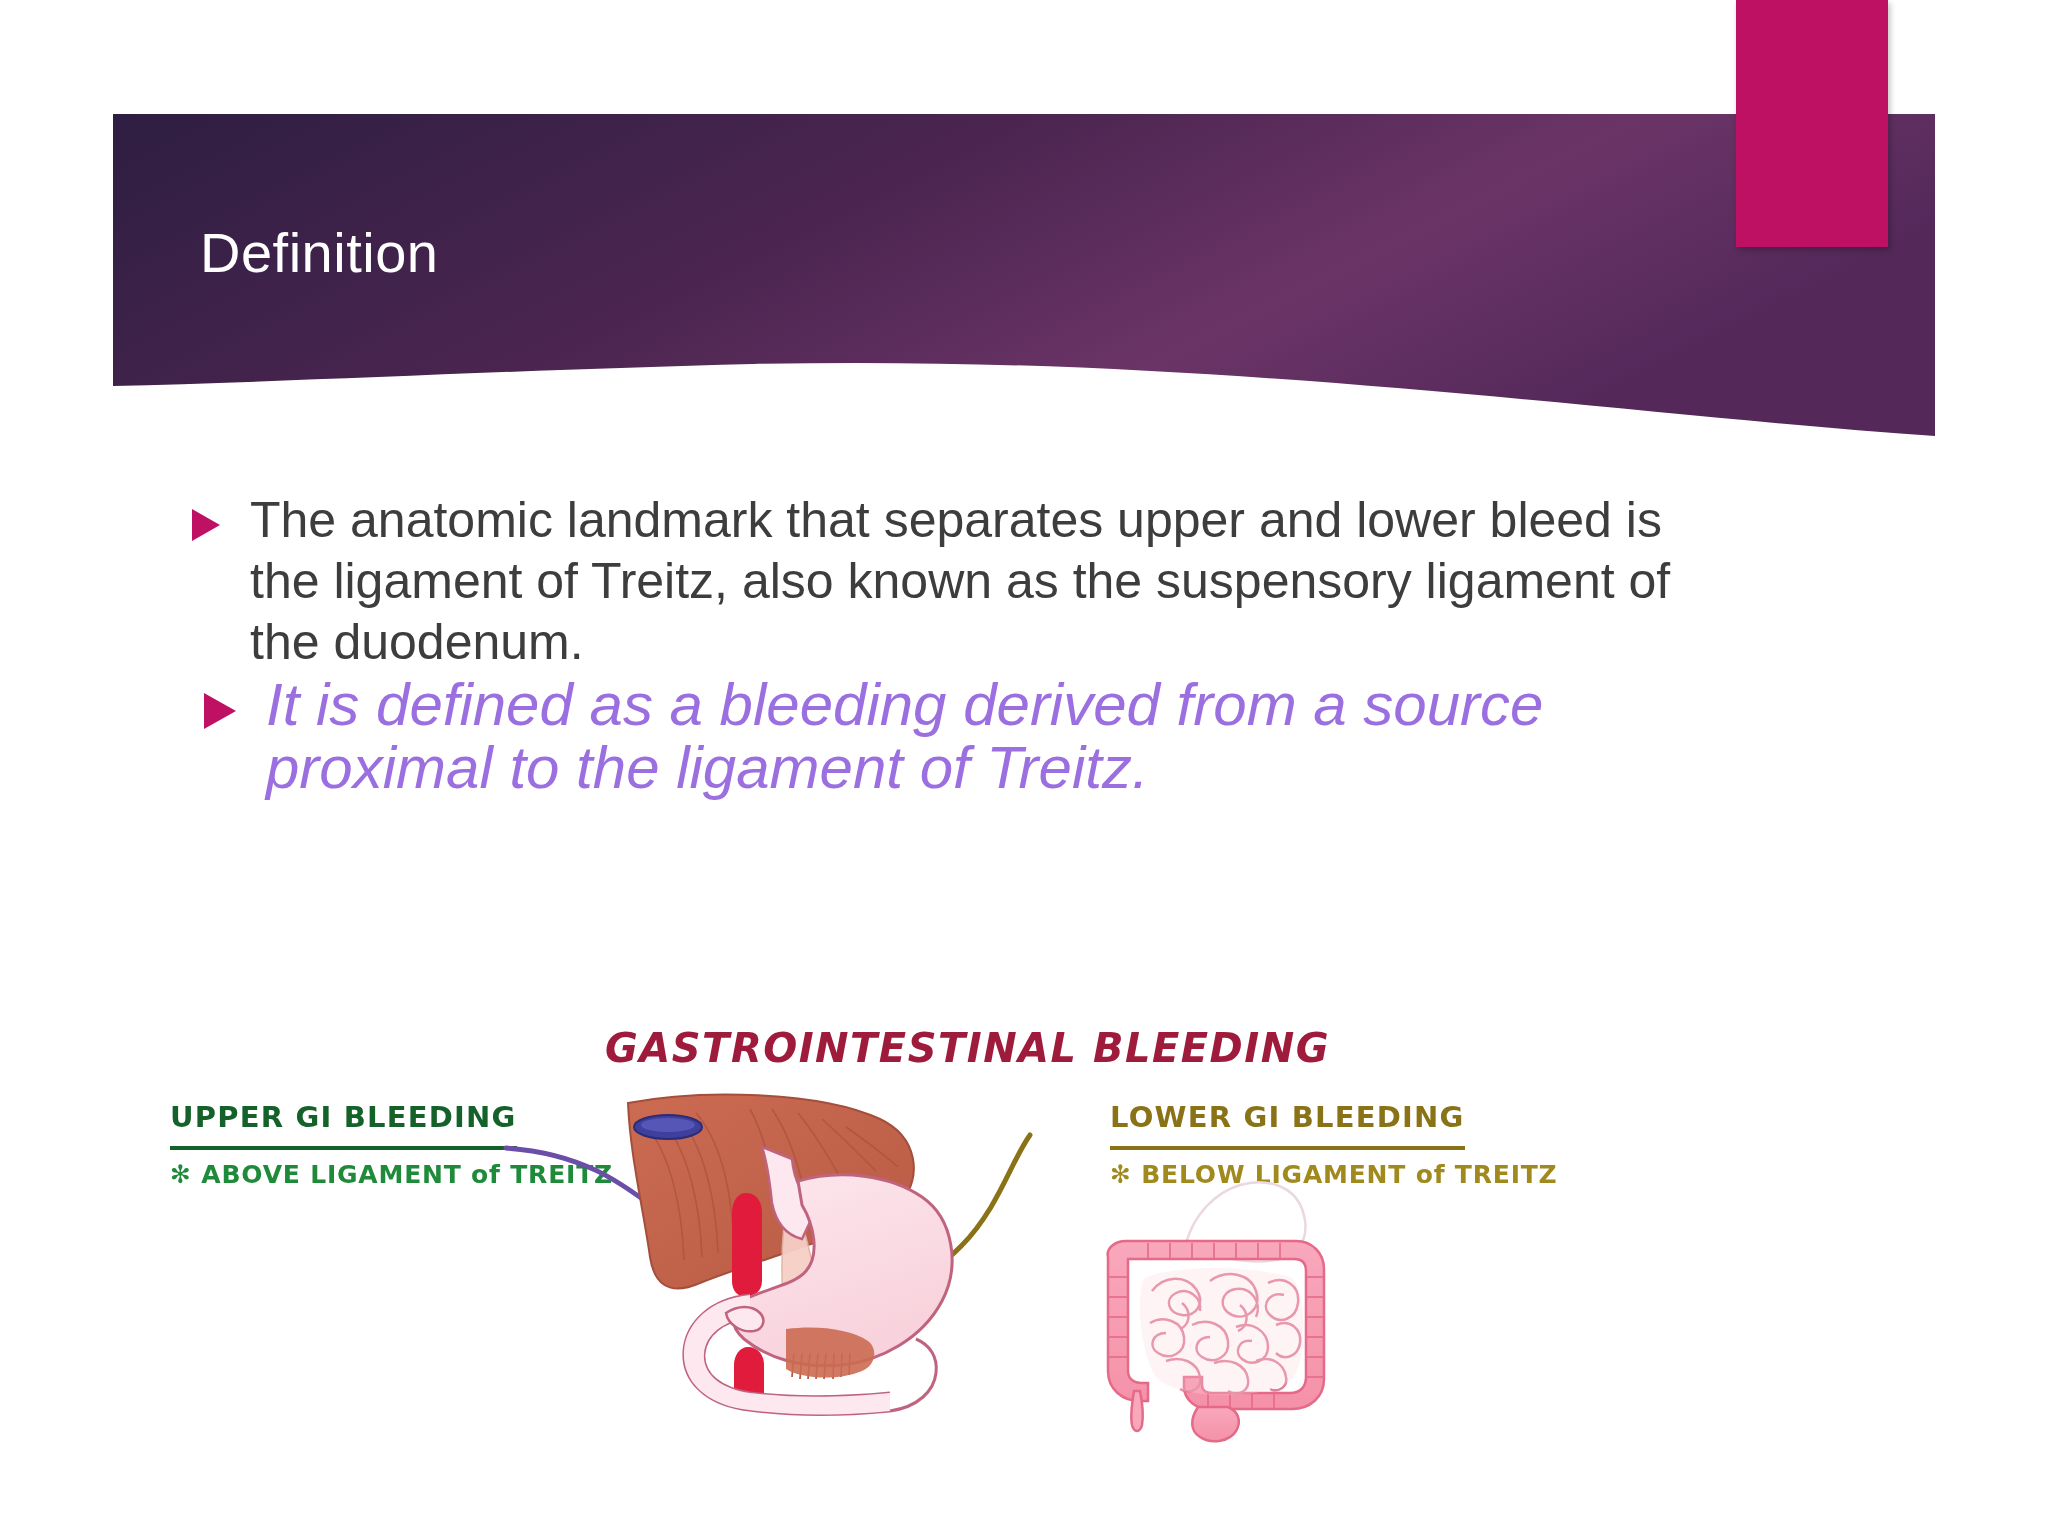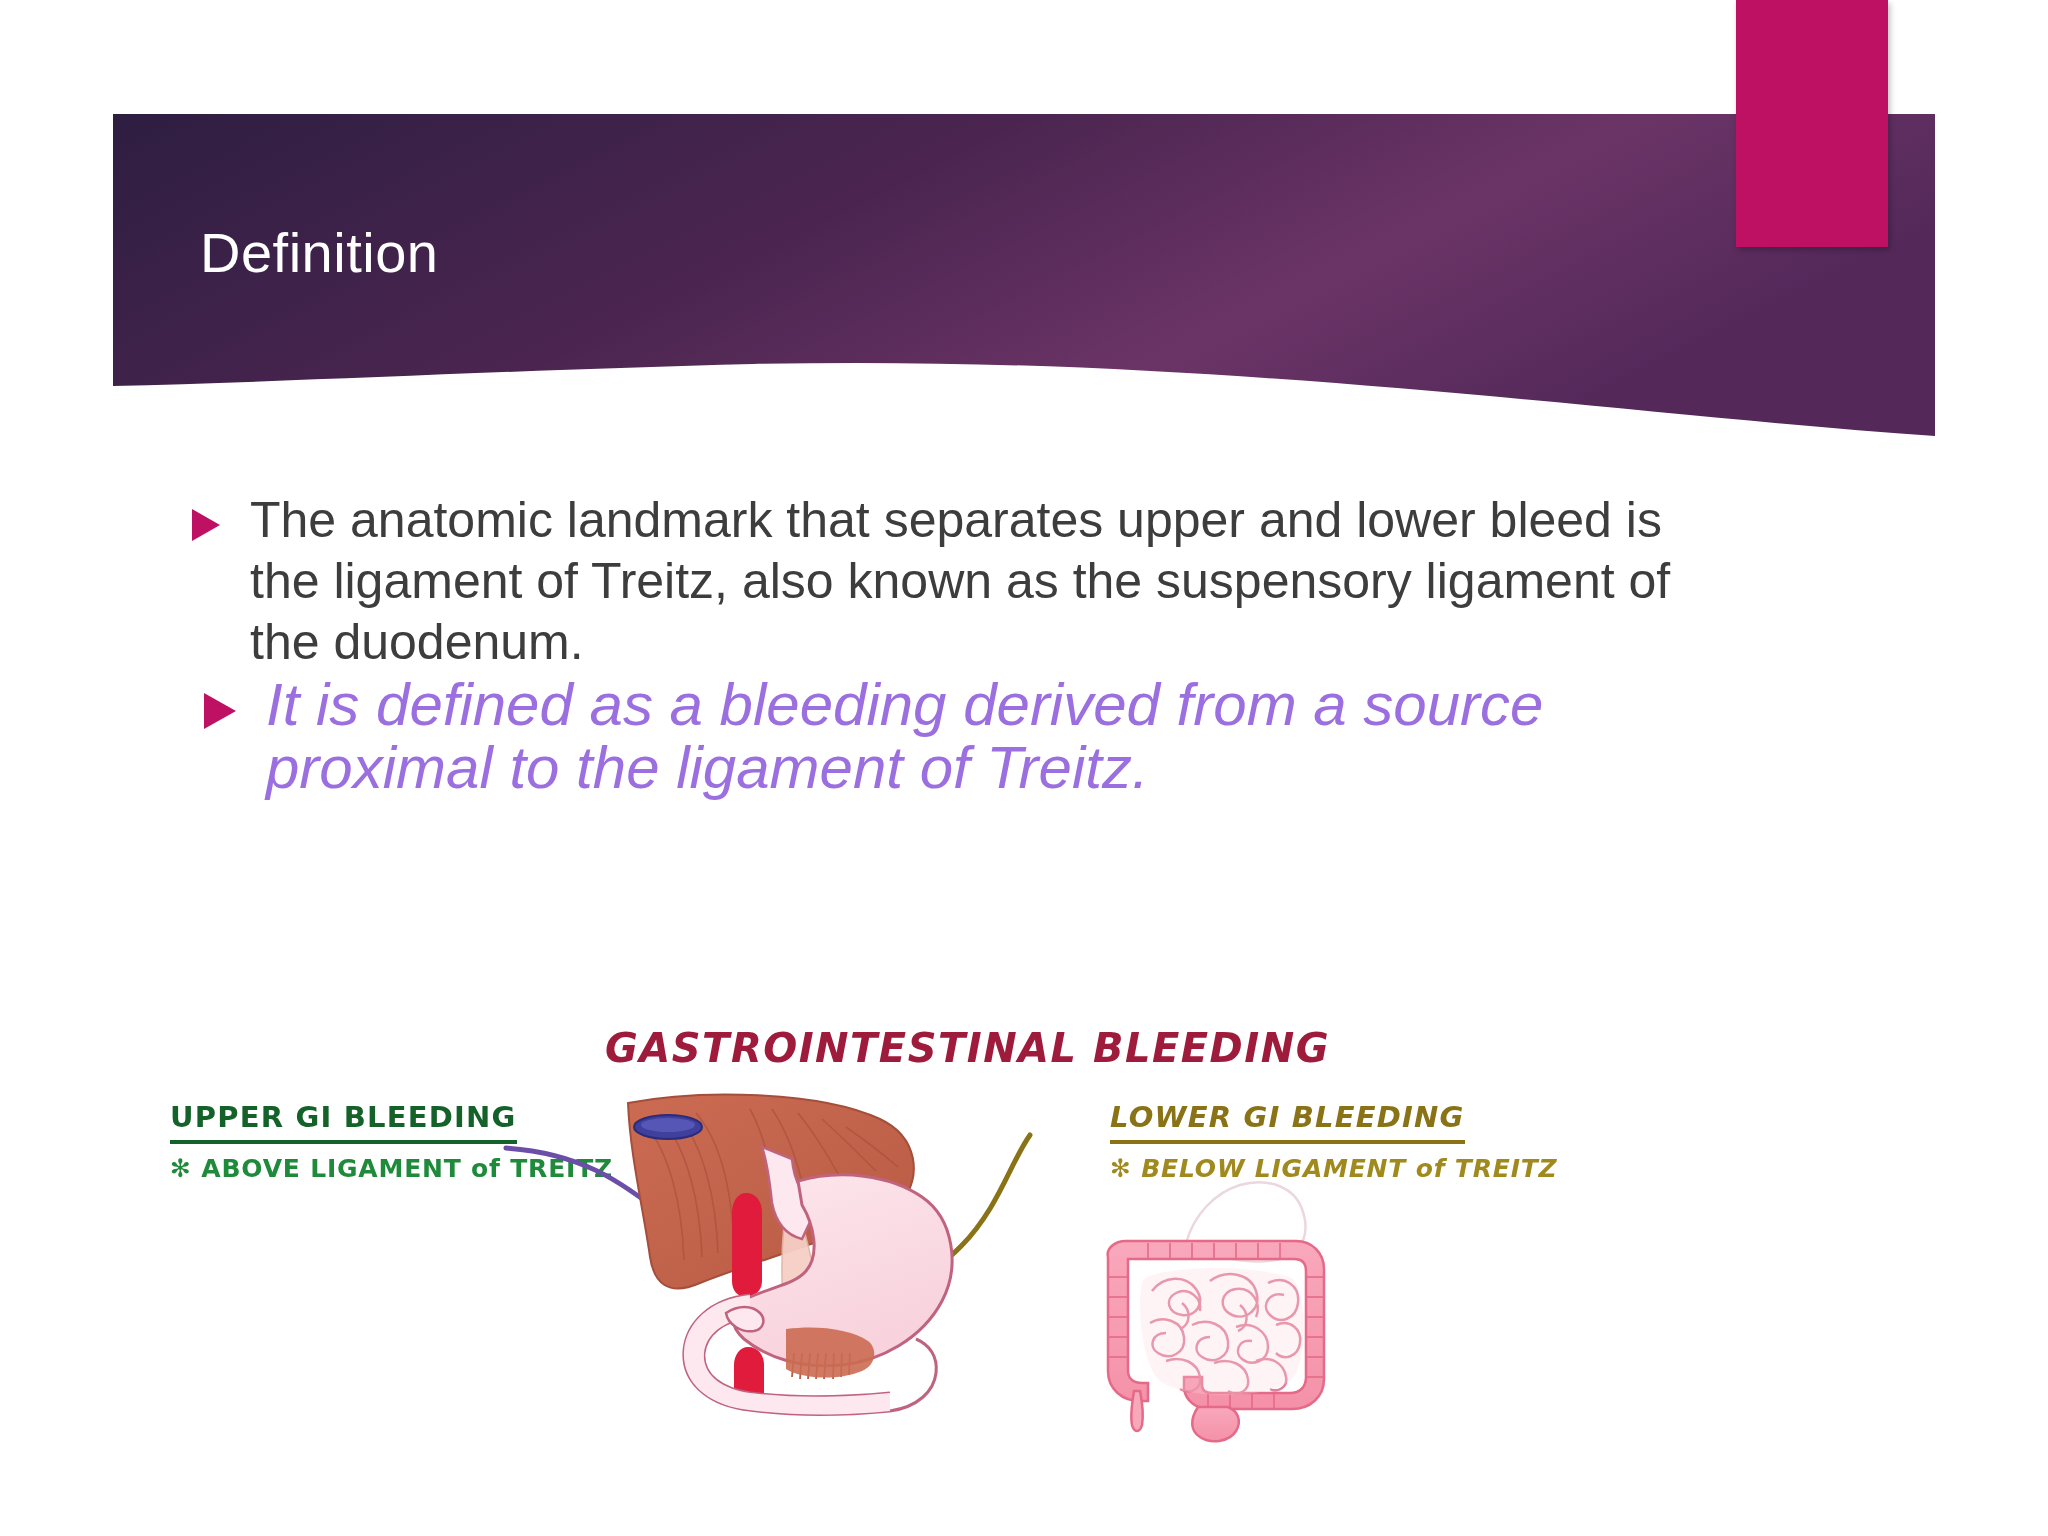--- a/index.html
+++ b/index.html
@@ -111,34 +111,34 @@
   }
   .fig-label {
     position: absolute;
     white-space: nowrap;
   }
   .fig-label-head {
     font-size: 29px;
     font-weight: bold;
     letter-spacing: 1.2px;
     border-bottom: 4px solid currentColor;
-    padding-bottom: 6px;
+    padding-bottom: 12px;
     display: inline-block;
     font-family: "DejaVu Sans", sans-serif;
   }
   .fig-label-sub {
     font-size: 25px;
     font-weight: bold;
     letter-spacing: 0.8px;
     margin-top: 10px;
     font-family: "DejaVu Sans", sans-serif;
   }
   #label-upper { left: 20px; top: 85px; color: #14612A; }
   #label-upper .fig-label-sub { color: #1E8A3A; }
-  #label-lower { left: 960px; top: 85px; color: #8A7317; font-style: italic; }
+  #label-lower { left: 960px; top: 85px; color: #8A7317; }
   #label-lower .fig-label-sub { color: #A08A1E; }
 
   #stomach-art {
     position: absolute;
     left: 400px;
     top: 70px;
     width: 420px;
     height: 360px;
   }
   #intestine-art {

